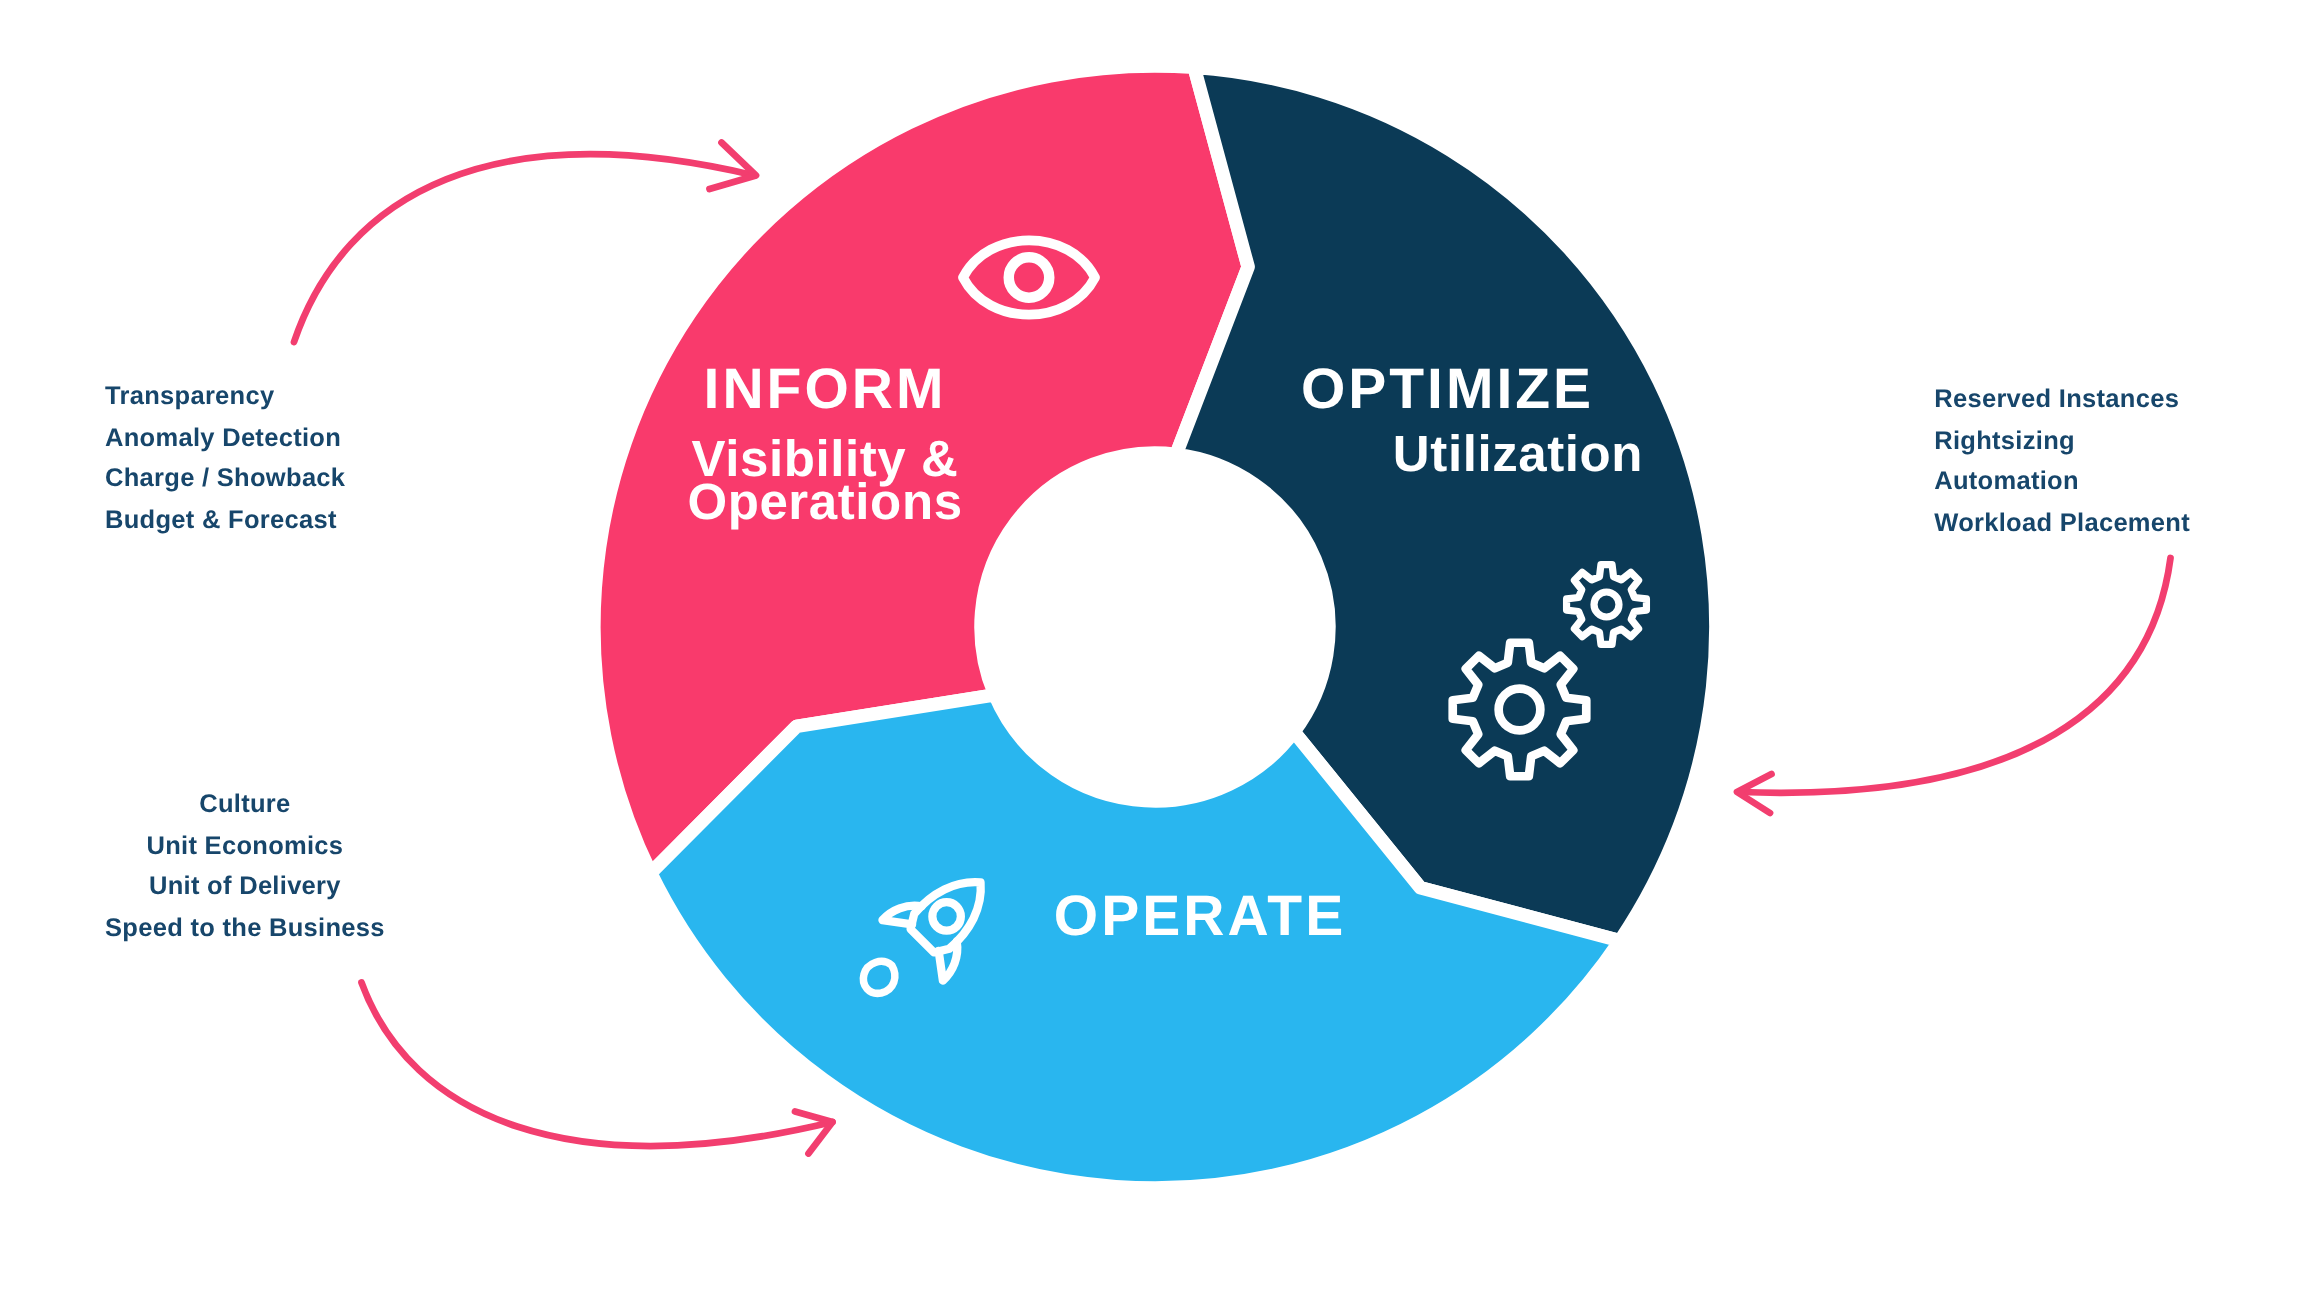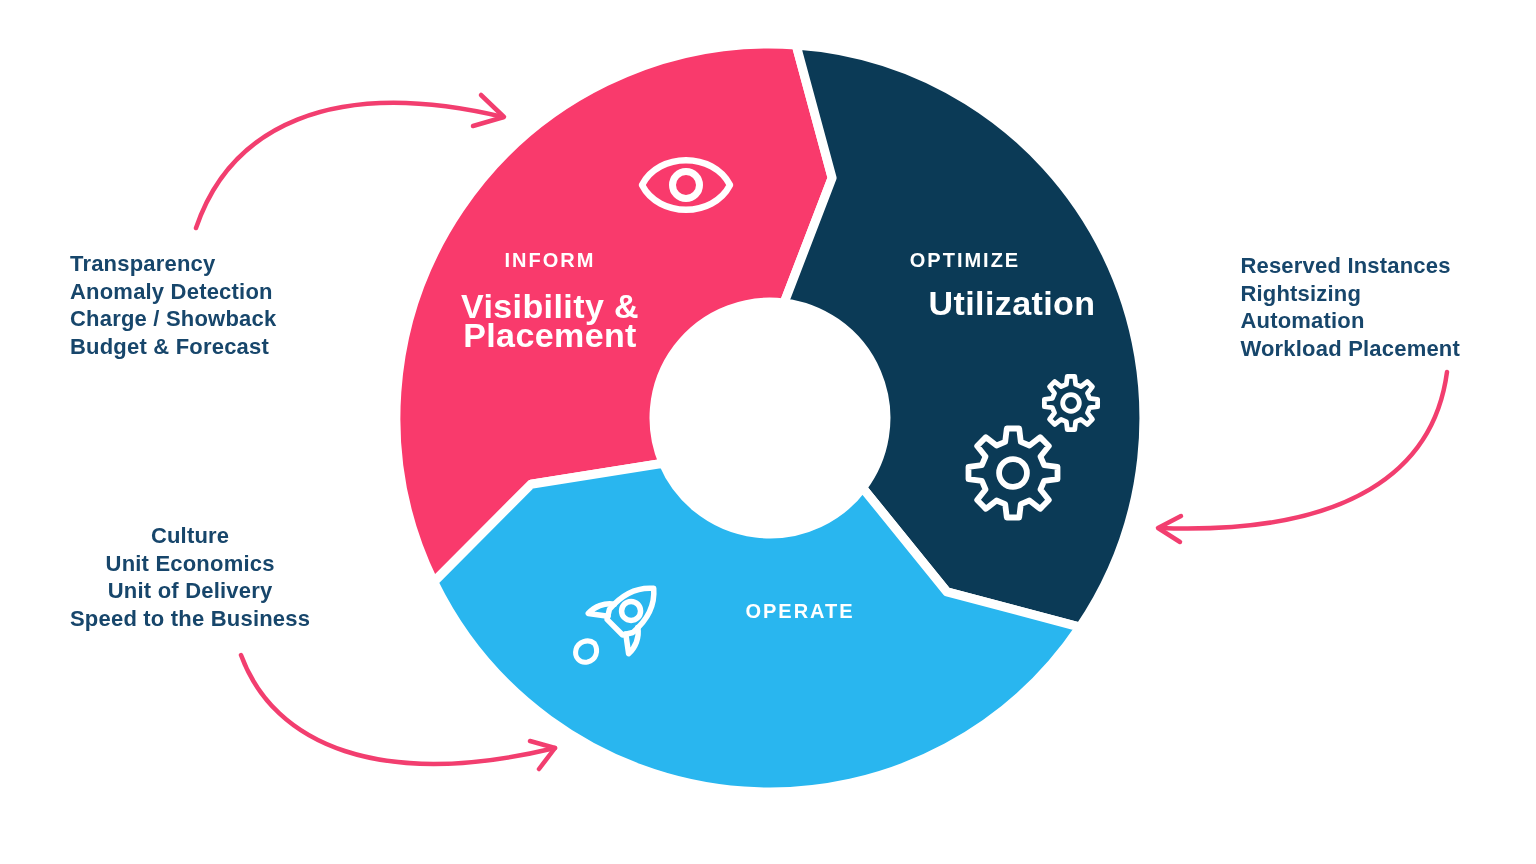--- a/index.html
+++ b/index.html
@@ -3,27 +3,27 @@
 <meta charset="utf-8">
 <style>
   html,body{margin:0;padding:0;background:#ffffff;}
   .stage{
     position:relative;width:1536px;height:864px;background:#ffffff;overflow:hidden;
     font-family:"Liberation Sans","DejaVu Sans",sans-serif;
   }
   .stage svg{position:absolute;left:0;top:0;}
   .overlay{position:absolute;white-space:nowrap;}
   
-  .side-list{color:#17466b;font-size:22px;font-weight:700;line-height:27.6px;letter-spacing:.2px;}
+  .side-list{color:#17466b;font-size:17px;font-weight:700;line-height:27.6px;letter-spacing:.2px;}
   .list-left-top{left:70px;top:250px;text-align:left;}
   .list-left-bottom{left:70px;top:522px;text-align:center;}
   .list-right{right:76px;top:252px;text-align:left;}
   
   .seg-label{color:#ffffff;text-align:center;}
-  .seg-title{font-size:20px;font-weight:800;letter-spacing:2px;line-height:30px;}
+  .seg-title{font-size:38px;font-weight:800;letter-spacing:2px;line-height:30px;}
   .seg-sub{font-size:34px;font-weight:600;line-height:29px;letter-spacing:.4px;}
   .inform-title{left:430px;top:245px;width:240px;}
   .inform-sub{left:420px;top:292px;width:260px;}
   .optimize-title{left:845px;top:245px;width:240px;}
   .optimize-sub{left:892px;top:289px;width:240px;}
   .operate-title{left:680px;top:596px;width:240px;}
   .operate-sub{left:670px;top:641px;width:260px;}
 </style>
 </head>
 <body>
@@ -99,21 +99,21 @@
   <div class="overlay side-list list-right">
     <div>Reserved Instances</div>
     <div>Rightsizing</div>
     <div>Automation</div>
     <div>Workload Placement</div>
   </div>
 
   <div class="overlay seg-label seg-title inform-title">INFORM</div>
   <div class="overlay seg-label seg-sub inform-sub">
     <div>Visibility &amp;</div>
-    <div>Placement</div>
+    <div>Operations</div>
   </div>
 
   <div class="overlay seg-label seg-title optimize-title">OPTIMIZE</div>
   <div class="overlay seg-label seg-sub optimize-sub">
     <div>Utilization</div>
   </div>
 
   <div class="overlay seg-label seg-title operate-title">OPERATE</div>
 
 </div>

